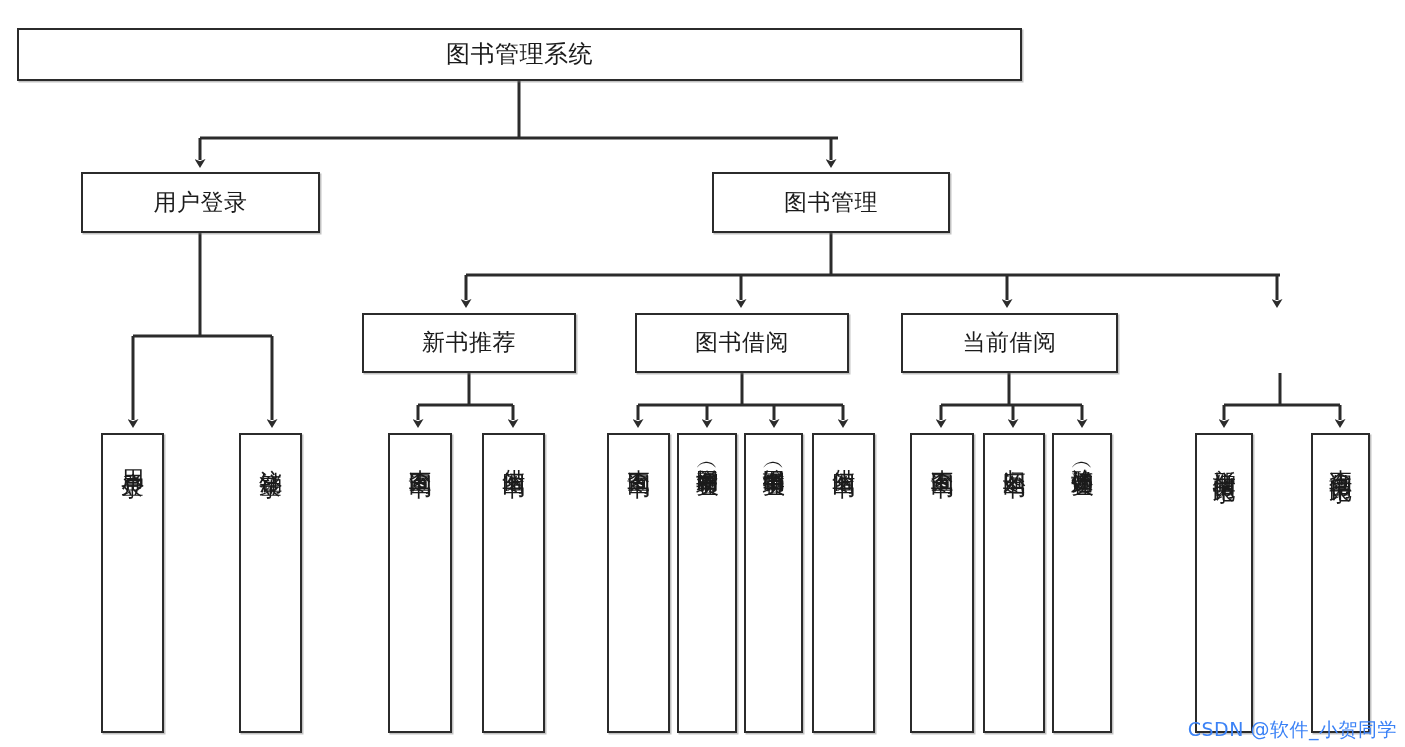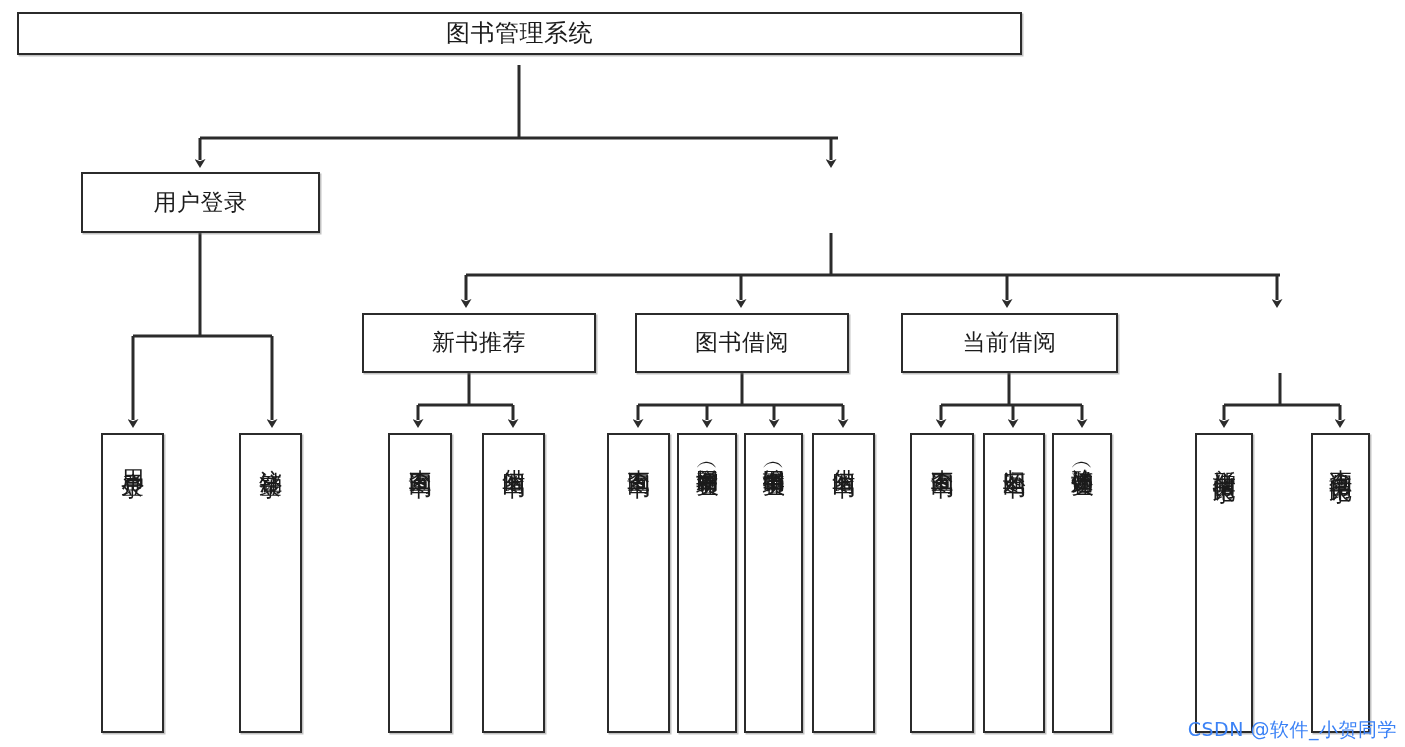--- a/index.html
+++ b/index.html
@@ -133,29 +133,32 @@
       <path d="M1013,405 L1013,420" marker-end="url(#arrow)"></path>
       <path d="M1082,405 L1082,420" marker-end="url(#arrow)"></path>
 
       <path d="M1280,373 L1280,405"></path>
       <path d="M1224,405 L1340,405"></path>
       <path d="M1224,405 L1224,420" marker-end="url(#arrow)"></path>
       <path d="M1340,405 L1340,420" marker-end="url(#arrow)"></path>
     </g>
   </svg>
 
-  <div class="node h root" style="left:17px; top:12px; width:1005px; height:43px;">
+  <div class="node h root" style="left:17px; top:28px; width:1005px; height:53px;">
     <span class="node-label">图书管理系统</span>
   </div>
 
   <div class="node h" style="left:81px; top:172px; width:239px; height:61px;">
     <span class="node-label">用户登录</span>
   </div>
-
-  <div class="node h" style="left:362px; top:313px; width:234px; height:60px;">
+  <div class="node h" style="left:712px; top:172px; width:238px; height:61px;">
+    <span class="node-label">图书管理</span>
+  </div>
+
+  <div class="node h" style="left:362px; top:313px; width:214px; height:60px;">
     <span class="node-label">新书推荐</span>
   </div>
   <div class="node h" style="left:635px; top:313px; width:214px; height:60px;">
     <span class="node-label">图书借阅</span>
   </div>
   <div class="node h" style="left:901px; top:313px; width:217px; height:60px;">
     <span class="node-label">当前借阅</span>
   </div>
 
   <div class="node v" style="left:101px; top:433px; width:63px; height:300px;">

